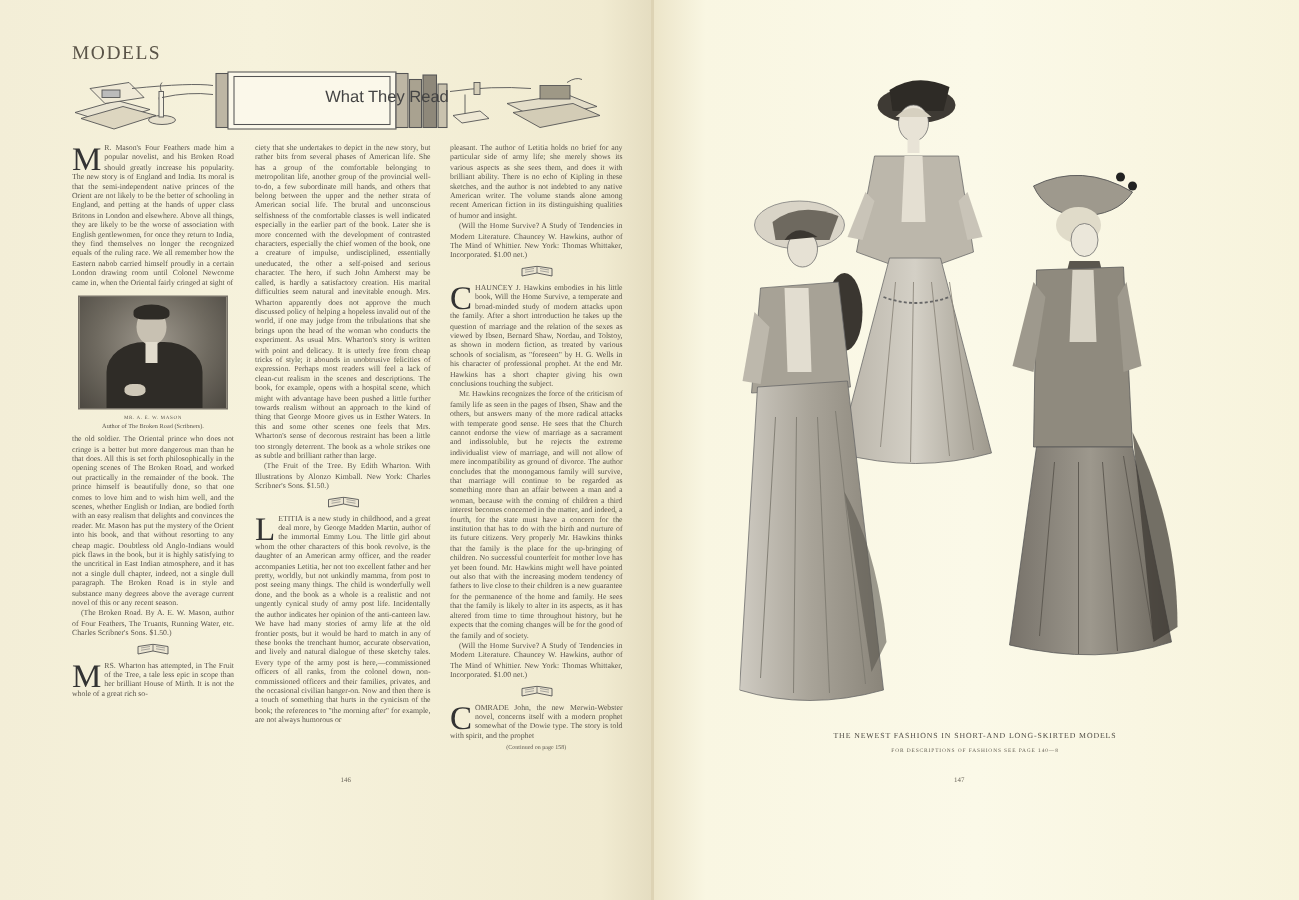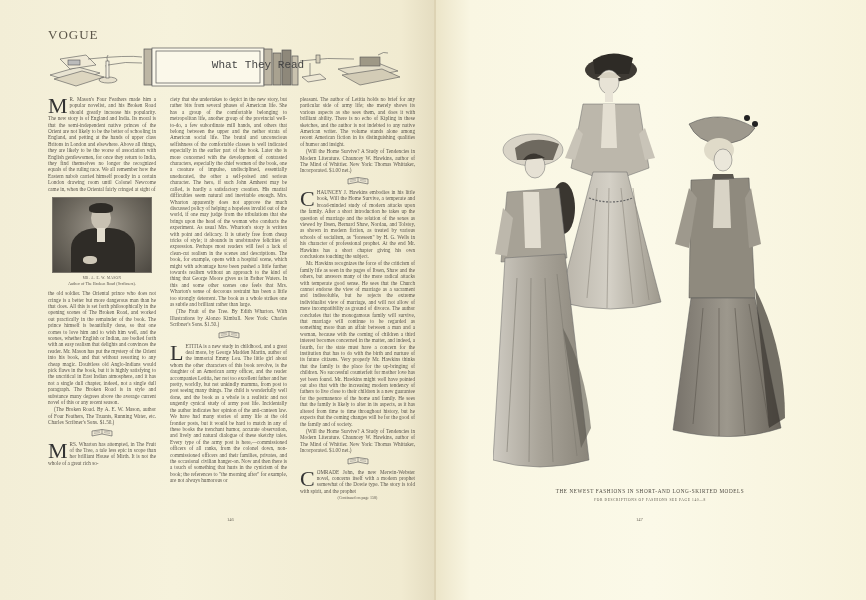--- a/index.html
+++ b/index.html
@@ -11,21 +11,21 @@
     background: linear-gradient(90deg, #f3eed7 0%, #f6f2dc 40%, #f1ebd1 92%, #e4dcc0 100%); }
   .page-right { position: absolute; left: 436px; top: 0; width: 430px; height: 600px;
     background: linear-gradient(90deg, #ece5c9 0%, #f9f6e2 8%, #fbf9e8 50%, #f7f3dc 100%); }
   .spine { position: absolute; left: 434px; top: 0; width: 3px; height: 600px; background: #ddd3b4; }
 
   .masthead { position: absolute; left: 48px; top: 27px; font-size: 13px; letter-spacing: 1px; color: #5a5448; }
 
   .banner { position: absolute; left: 48px; top: 47px; width: 352px; height: 40px; }
   .banner svg { position: absolute; left: 0; top: 0; }
   .banner-title { position: absolute; left: 160px; top: 12px; width: 100px; text-align: center;
-    font-family: Liberation Mono, monospace; font-size: 11px; color: #444; }
+    font-family: Liberation Sans, sans-serif; font-size: 11px; color: #444; }
 
   .col { position: absolute; font-size: 5.2px; line-height: 6.4px; text-align: justify; color: #5a554c; }
   .col p { margin-bottom: 1px; text-indent: 6px; }
   .col p.noindent { text-indent: 0; }
   .col1 { left: 48px; top: 96px; width: 108px; }
   .col2 { left: 170px; top: 96px; width: 117px; }
   .col3 { left: 300px; top: 96px; width: 115px; }
 
   .dropcap { float: left; font-size: 22px; line-height: 18px; margin: 1px 2px 0 0; color: #333; text-indent: 0; }
 
@@ -53,21 +53,21 @@
     font-size: 5.2px; letter-spacing: 0.6px; color: #4e4a42; }
   .plate-sub { position: absolute; left: 470px; top: 498px; width: 360px; text-align: center;
     font-size: 3.6px; letter-spacing: 0.6px; color: #5e594e; }
 </style>
 </head>
 <body>
 
 <div class="spread">
 
   <div class="page-left">
-    <div class="masthead">VOGUE</div>
+    <div class="masthead">MODELS</div>
 
     <div class="banner">
       <svg width="352" height="40" viewBox="0 0 352 40">
 
         <g stroke="#555" stroke-width="0.6" fill="none">
           <path d="M2 28 L30 20 L52 26 L24 35 Z" fill="#e9e4d2"></path>
           <path d="M6 32 L34 24 L56 30 L28 39 Z" fill="#ddd6c0"></path>
           <path d="M12 12 L38 8 L48 18 L22 22 Z" fill="#efe9d6"></path>
           <rect x="20" y="13" width="12" height="5" fill="#bbb"></rect>
           <path d="M58 18 L60 30"></path>

